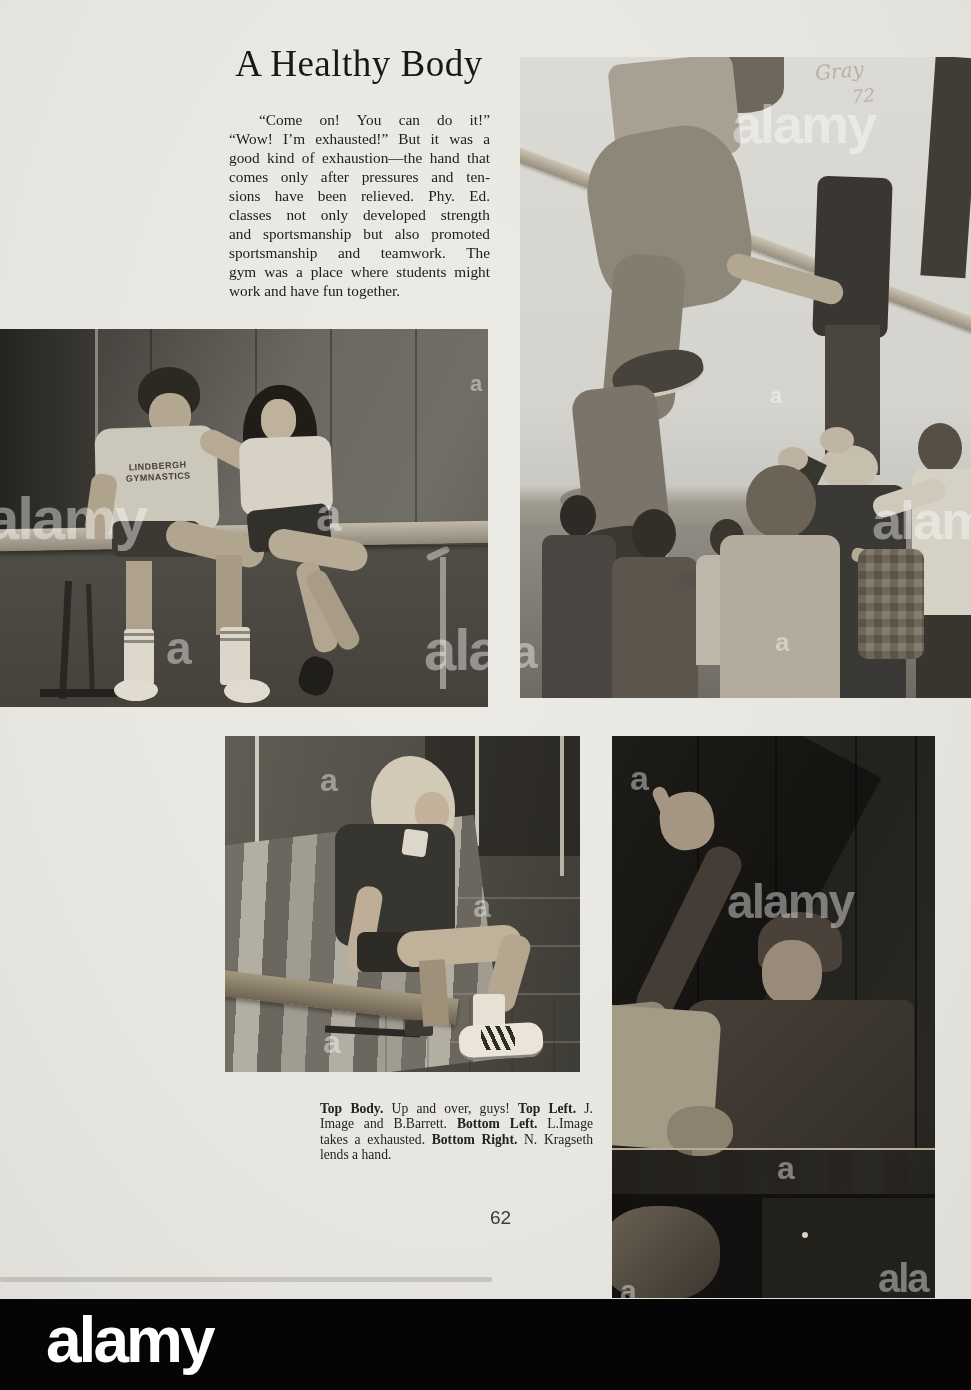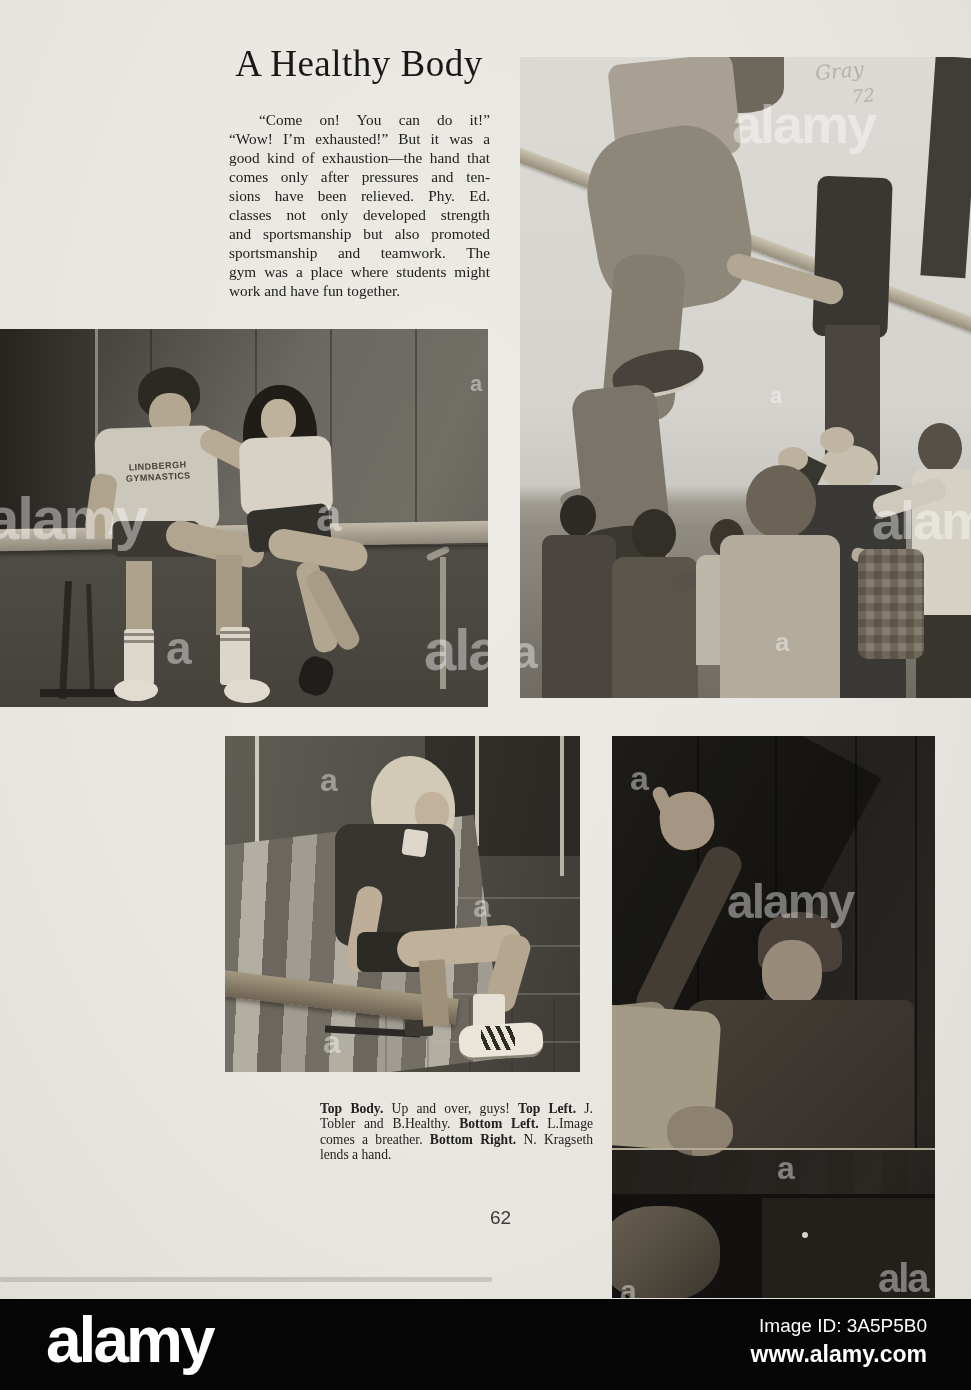--- a/index.html
+++ b/index.html
@@ -205,30 +205,26 @@
     <div class="sh" style="left:190px;top:496px;width:6px;height:6px;background:#d8d3c6;border-radius:50%;"></div>
     <span class="wm" style="left:18px;top:25px;font-size:34px;">a</span>
     <span class="wm" style="left:115px;top:142px;font-size:48px;">alamy</span>
     <span class="wm" style="left:165px;top:416px;font-size:32px;">a</span>
     <span class="wm" style="left:266px;top:522px;font-size:40px;">ala</span>
     <span class="wm" style="left:8px;top:540px;font-size:30px;">a</span>
   </div>
 
   <div class="caption">
     <div class="ln"><b>Top Body.</b><span> Up and over, guys! </span><b>Top Left.</b><span> J.</span></div>
-    <div class="ln"><span>Tobler and B.Healthy. </span><b>Bottom Left.</b><span> L.Image</span></div>
-    <div class="ln"><span>comes a breather. </span><b>Bottom Right.</b><span> N. Kragseth</span></div>
+    <div class="ln"><span>Image and B.Barrett. </span><b>Bottom Left.</b><span> L.Image</span></div>
+    <div class="ln"><span>takes a exhausted. </span><b>Bottom Right.</b><span> N. Kragseth</span></div>
     <div class="ln last"><span>lends a hand.</span></div>
   </div>
 
   <div class="pageno">62</div>
 
   <div class="edge"></div>
 
   <div class="bar">
     <p class="logo">alamy</p>
-    <div class="rightcol">
-      <div class="id"><span>Image ID:</span> <span>3A5P5B0</span></div>
-      <div class="url">www.alamy.com</div>
-    </div>
   </div>
 
 </div>
 
 </body></html>

